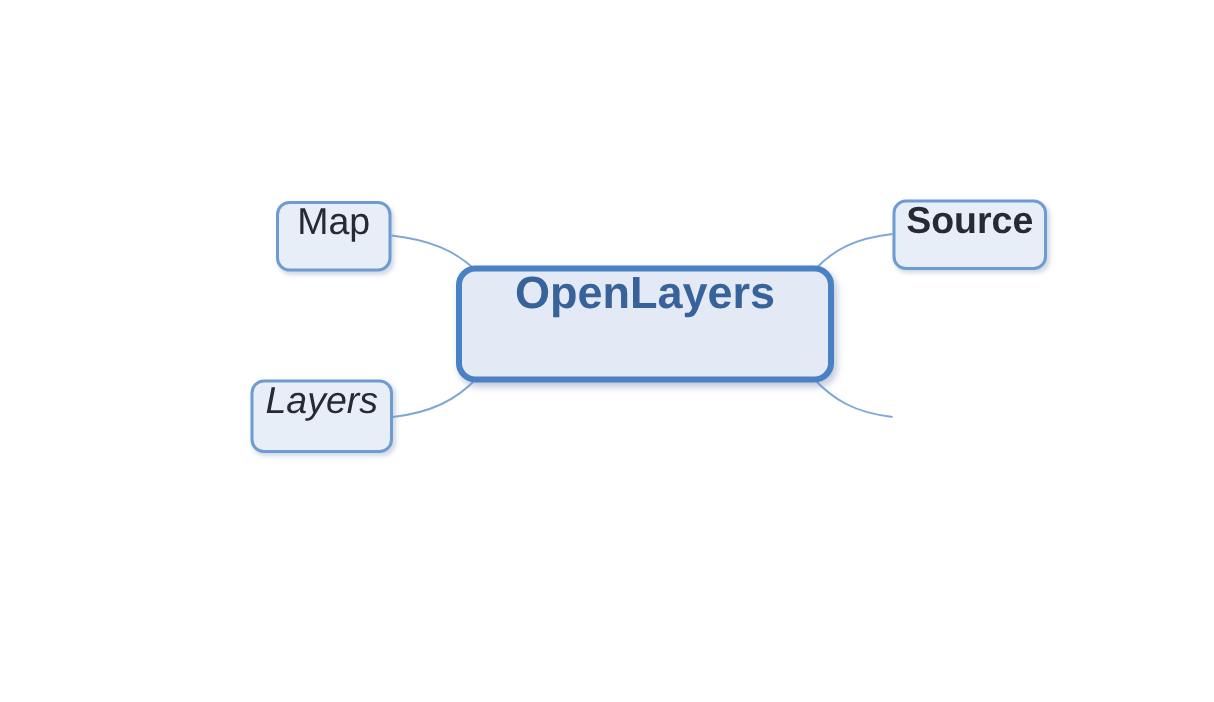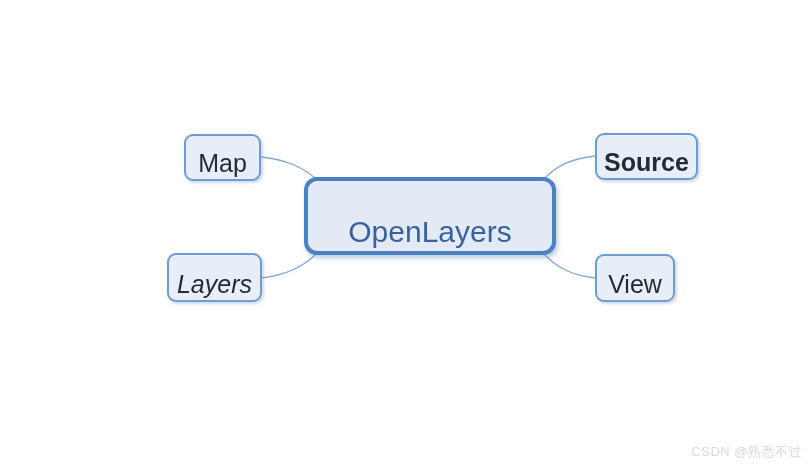--- a/index.html
+++ b/index.html
@@ -19,21 +19,21 @@
     position: absolute;
     left: 0;
     top: 0;
     width: 809px;
     height: 468px;
     pointer-events: none;
   }
   .node {
     position: absolute;
     display: flex;
-    align-items: flex-end;
+    align-items: flex-start;
     justify-content: center;
     background: #e8eef7;
     border: 2px solid #6f9bd1;
     border-radius: 9px;
     box-sizing: border-box;
     box-shadow: 1.5px 2px 3px rgba(120, 145, 180, 0.35);
     cursor: default;
   }
   .node-label {
     color: #262b33;
@@ -48,21 +48,21 @@
   .node-center {
     left: 304px; top: 177px; width: 252px; height: 78px;
     background: #e3eaf5;
     border: 4px solid #4a80c4;
     border-radius: 13px;
     box-shadow: 2px 3px 5px rgba(110, 135, 170, 0.45);
   }
   .center-label {
     color: #38639a;
     font-size: 30px;
-    font-weight: normal;
+    font-weight: bold;
     line-height: 1;
     padding-bottom: 4px;
   }
   .watermark {
     position: absolute;
     right: 7px;
     bottom: 7px;
     color: #d8d8d8;
     font-size: 13px;
     letter-spacing: 0.5px;
@@ -86,23 +86,19 @@
   </div>
 
   <div class="node node-source">
     <span class="node-label">Source</span>
   </div>
 
   <div class="node node-layers">
     <span class="node-label">Layers</span>
   </div>
 
-  <div class="node node-view">
-    <span class="node-label">View</span>
-  </div>
 
   <div class="node node-center">
     <span class="center-label">OpenLayers</span>
   </div>
 
-  <div class="watermark">CSDN @熟悉不过</div>
 
 </div>
 
 </body></html>

